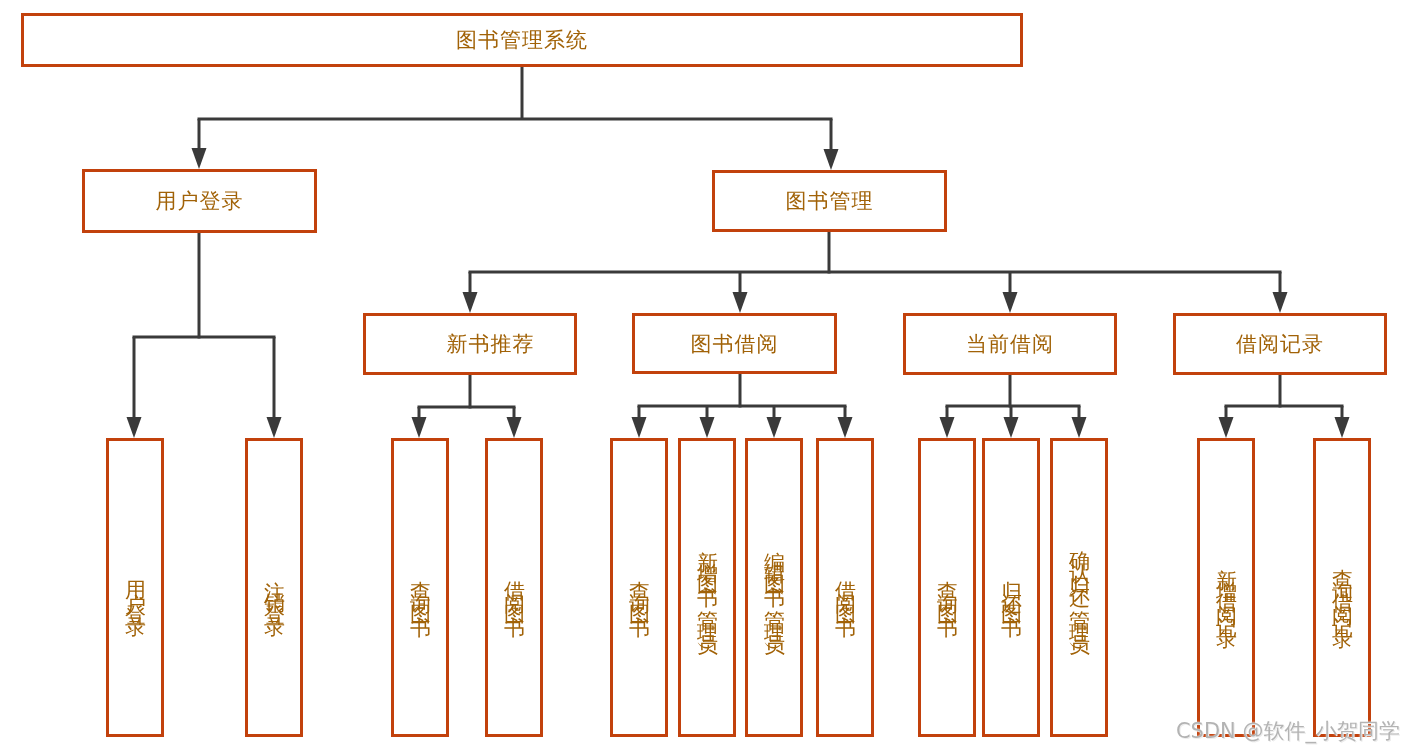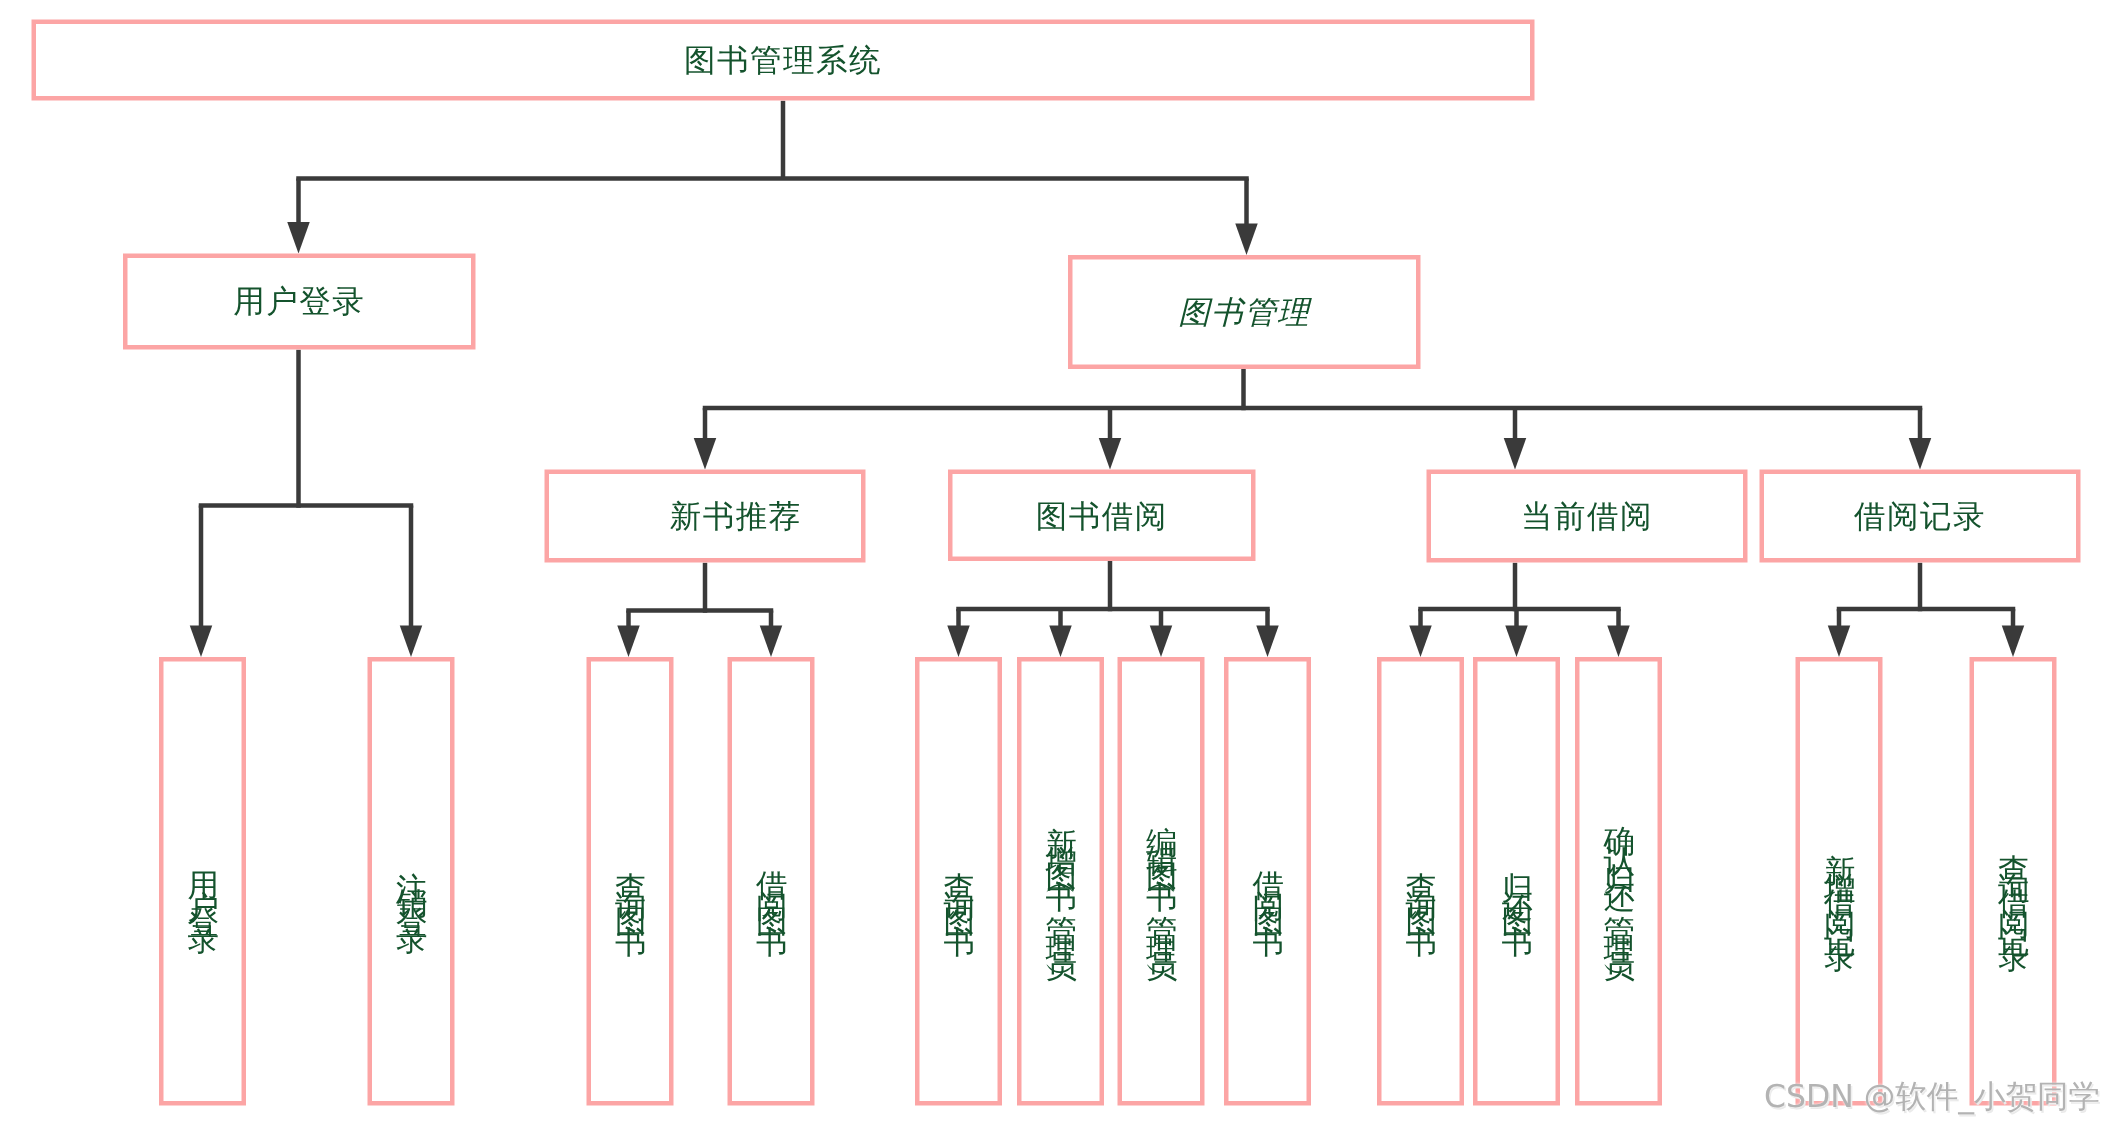--- a/index.html
+++ b/index.html
@@ -27,27 +27,27 @@
   svg.connectors line {
     stroke: #3a3a3a;
     stroke-width: 3;
   }
   svg.connectors polygon {
     fill: #3a3a3a;
   }
   .box {
     position: absolute;
     background: #ffffff;
-    border: 3px solid #fca5a5;
+    border: 3px solid #c2410c;
     box-sizing: border-box;
     display: flex;
     align-items: center;
     justify-content: center;
     z-index: 2;
-    color: #14532d;
+    color: #a16207;
   }
   .box .hlabel {
     font-size: 21px;
     letter-spacing: 1px;
     white-space: nowrap;
   }
   .box.leaf .vlabel {
     writing-mode: vertical-rl;
     font-size: 21px;
     letter-spacing: 12px;
@@ -132,31 +132,31 @@
     <polygon points="1334.5,417 1349.5,417 1342,438"></polygon>
   </svg>
 
   <div class="box" style="left:21px; top:13px; width:1002px; height:54px;">
     <span class="hlabel">图书管理系统</span>
   </div>
 
   <div class="box" style="left:82px; top:169px; width:235px; height:64px;">
     <span class="hlabel">用户登录</span>
   </div>
-  <div class="box" style="left:712px; top:170px; width:235px; height:76px;font-style:italic;">
+  <div class="box" style="left:712px; top:170px; width:235px; height:62px;">
     <span class="hlabel">图书管理</span>
   </div>
 
   <div class="box" style="left:363px; top:313px; width:214px; height:62px;padding-left:41px;">
     <span class="hlabel">新书推荐</span>
   </div>
   <div class="box" style="left:632px; top:313px; width:205px; height:61px;">
     <span class="hlabel">图书借阅</span>
   </div>
-  <div class="box" style="left:951px; top:313px; width:214px; height:62px;">
+  <div class="box" style="left:903px; top:313px; width:214px; height:62px;">
     <span class="hlabel">当前借阅</span>
   </div>
   <div class="box" style="left:1173px; top:313px; width:214px; height:62px;justify-content:center;">
     <span class="hlabel">借阅记录</span>
   </div>
 
   <div class="box leaf" style="left:106px; top:438px; width:58px; height:299px;">
     <span class="vlabel">用户登录</span>
   </div>
   <div class="box leaf" style="left:245px; top:438px; width:58px; height:299px;">

